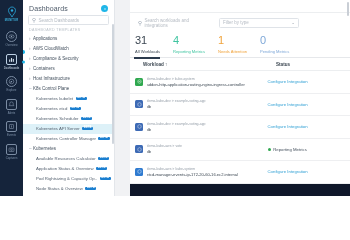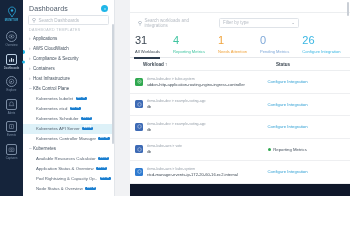--- a/index.html
+++ b/index.html
@@ -431,24 +431,20 @@
             <div class="cap" style="color: rgb(63, 196, 160);">Reporting Metrics</div>
           </div>
           <div class="stat">
             <div class="num" style="color: rgb(240, 163, 60);">1</div>
             <div class="cap" style="color: rgb(240, 163, 60);">Needs Attention</div>
           </div>
           <div class="stat">
             <div class="num" style="color: rgb(127, 168, 216);">0</div>
             <div class="cap" style="color: rgb(127, 168, 216);">Pending Metrics</div>
           </div>
-          <div class="stat">
-            <div class="num" style="color: rgb(56, 182, 227);">26</div>
-            <div class="cap" style="color: rgb(56, 182, 227);">Configure Integration</div>
-          </div>
         </div>
       <div class="stats-divider"></div>
 
       <div class="tbl">
         <div class="tbl-head">
           <div class="th-workload">Workload ↑</div>
           <div class="th-status">Status</div>
         </div>
         <div id="rows">
             <div class="tbl-row">

